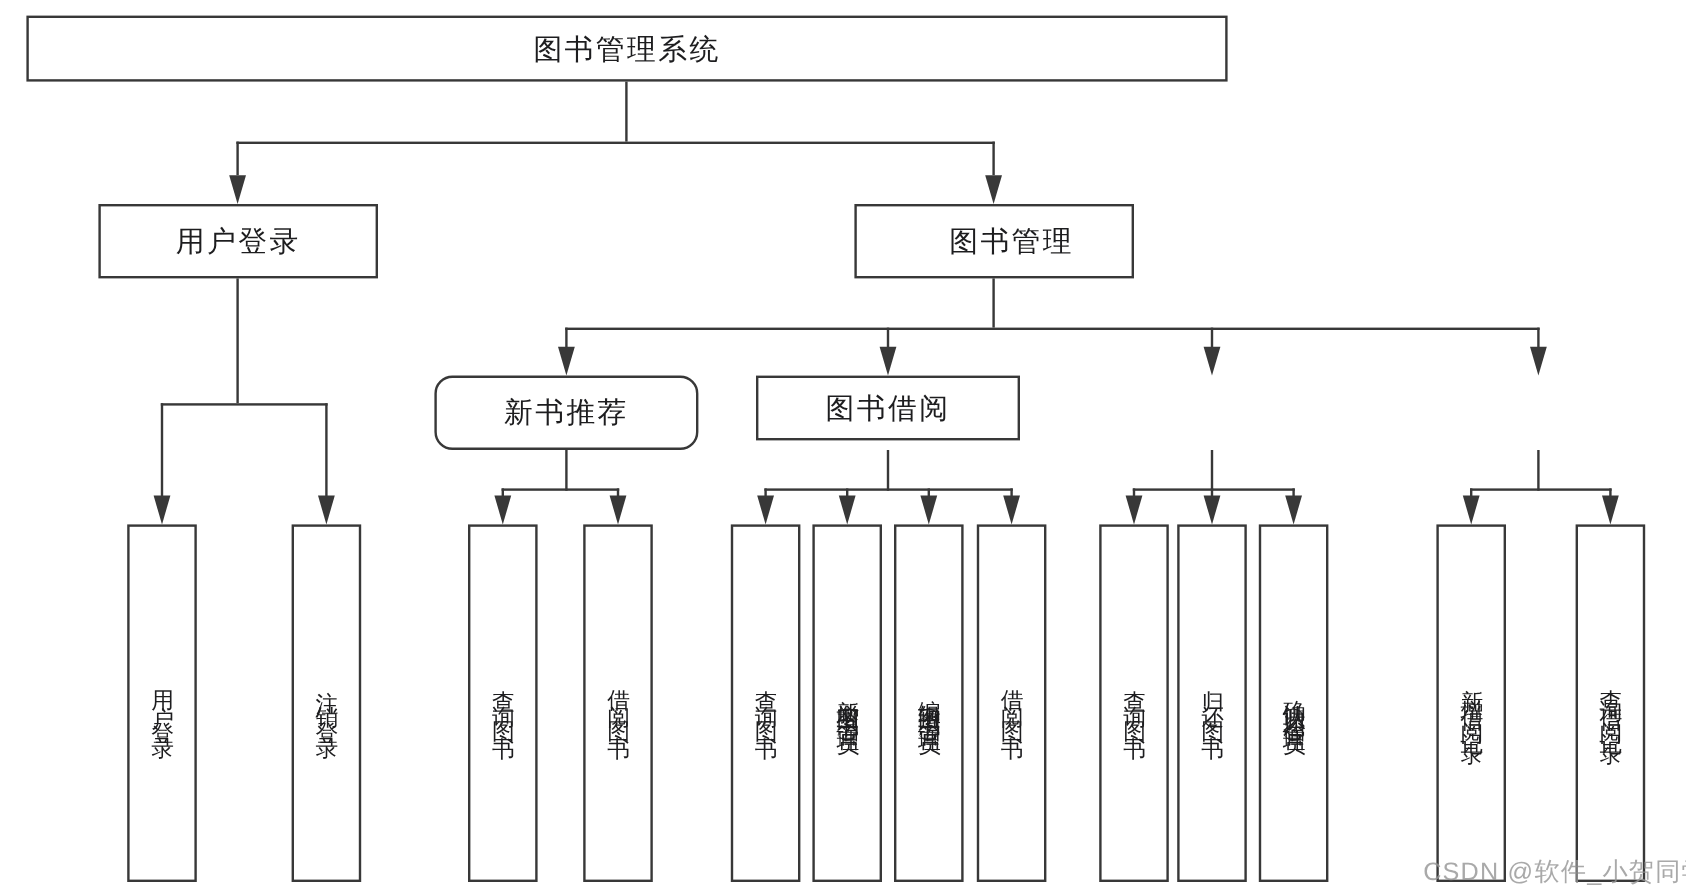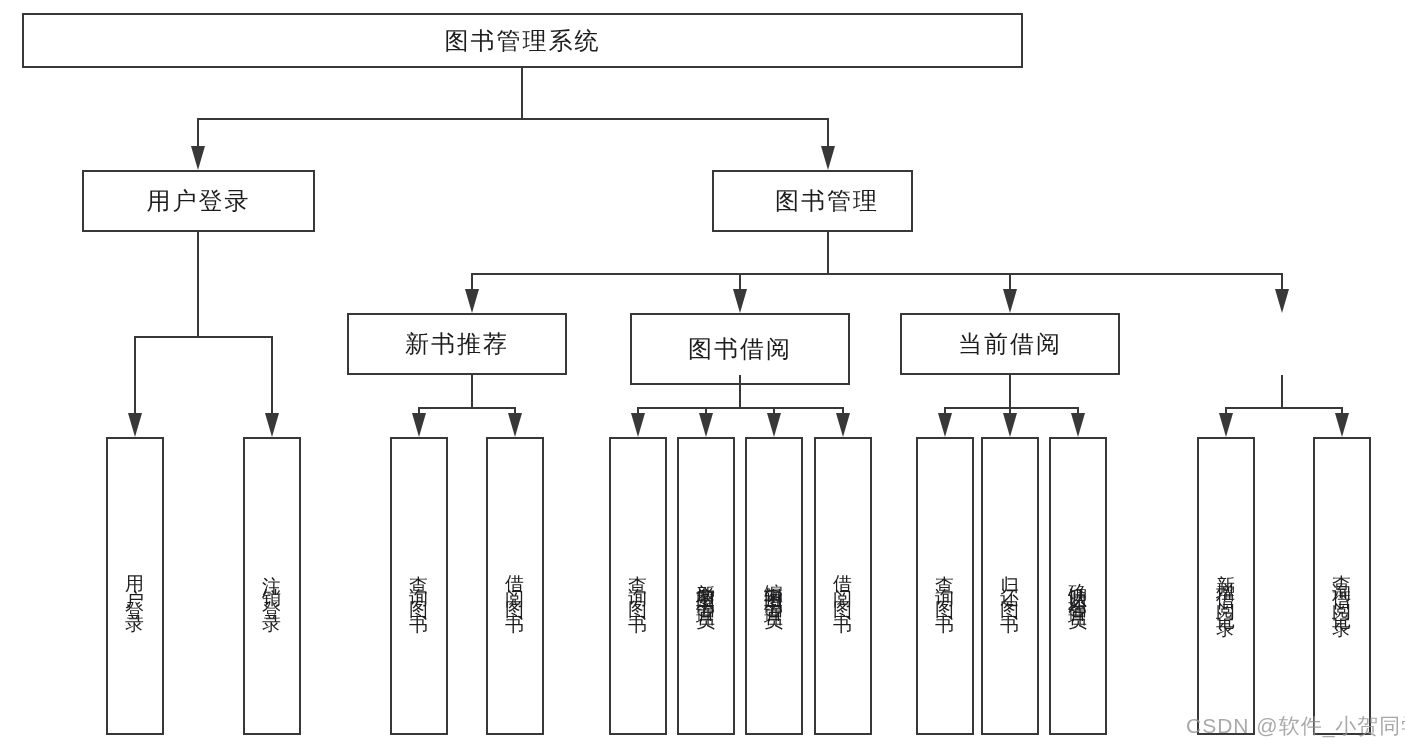--- a/index.html
+++ b/index.html
@@ -24,32 +24,29 @@
 
 <div class="canvas">
 
   <div class="box" style="left:22px;top:13px;width:1001px;height:55px;">
     <span class="h-label">图书管理系统</span>
   </div>
 
   <div class="box" style="left:82px;top:170px;width:233px;height:62px;">
     <span class="h-label">用户登录</span>
   </div>
-  <div class="box" style="left:712px;top:170px;width:201px;height:62px;padding-left:29px;">
+  <div class="box" style="left:712px;top:170px;width:233px;height:62px;padding-left:29px;">
     <span class="h-label">图书管理</span>
   </div>
 
-  <div class="box" style="left:347px;top:313px;width:220px;height:62px;">
+  <div class="box" style="left:362px;top:313px;width:220px;height:62px;border-radius:15px;">
     <span class="h-label">新书推荐</span>
   </div>
-  <div class="box" style="left:630px;top:313px;width:220px;height:72px;">
+  <div class="box" style="left:630px;top:313px;width:220px;height:54px;">
     <span class="h-label">图书借阅</span>
-  </div>
-  <div class="box" style="left:900px;top:313px;width:220px;height:62px;">
-    <span class="h-label">当前借阅</span>
   </div>
 
   <div class="box" style="left:106px;top:437px;width:58px;height:298px;">
     <span class="v-label sp-lg">用户登录</span>
   </div>
   <div class="box" style="left:243px;top:437px;width:58px;height:298px;">
     <span class="v-label sp-lg">注销登录</span>
   </div>
 
   <div class="box" style="left:390px;top:437px;width:58px;height:298px;">

